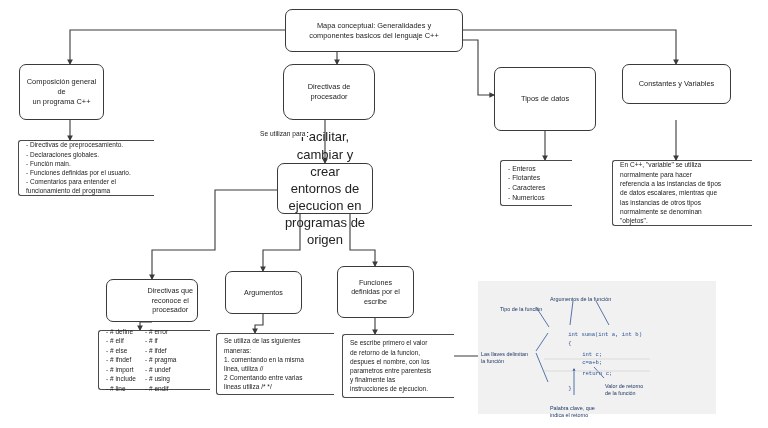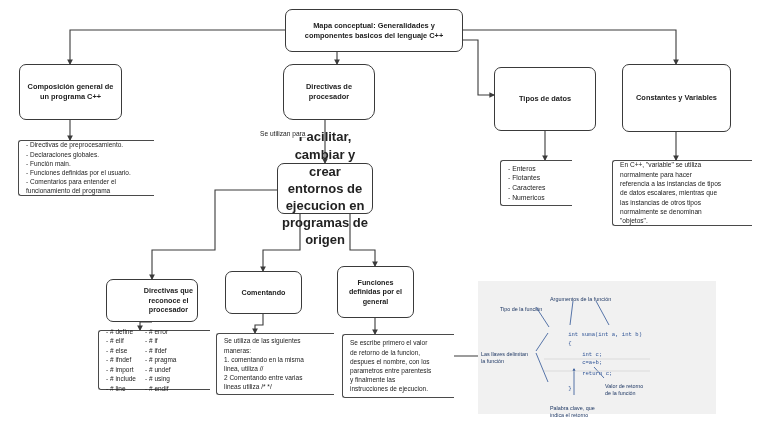--- a/index.html
+++ b/index.html
@@ -31,21 +31,20 @@
     box-sizing: border-box;
     border: 1.1px solid #3a3a3a;
     border-radius: 7px;
     background: #ffffff;
     display: flex;
     align-items: center;
     justify-content: center;
     text-align: center;
     line-height: 1.32;
     padding: 2px 4px;
-    font-weight: bold;
   }
   .node-text {
     display: block;
     white-space: pre-line;
   }
   .bracket {
     position: absolute;
     box-sizing: border-box;
     border-left: 1.1px solid #4a4a4a;
     border-top: 1.1px solid #4a4a4a;
@@ -145,58 +144,58 @@
     </g>
 
     <path d="M443,356 L478,356" fill="none" stroke="#3a3a3a" stroke-width="1.1"></path>
   </svg>
 
   <div class="node" style="left:285px; top:9px; width:178px; height:43px; font-size:7.4px;">
     <span class="node-text">Mapa conceptual: Generalidades y
 componentes basicos del lenguaje C++</span>
   </div>
 
-  <div class="node" style="left:19px; top:64px; width:103px; height:56px; font-size:7.4px;">
+  <div class="node" style="left:19px; top:64px; width:85px; height:56px; font-size:7.4px;">
     <span class="node-text">Composición general de
 un programa C++</span>
   </div>
 
   <div class="node" style="left:283px; top:64px; width:92px; height:56px; font-size:7.4px;border-radius:10px;">
     <span class="node-text">Directivas de
 procesador</span>
   </div>
 
   <div class="node" style="left:494px; top:67px; width:102px; height:64px; font-size:7.4px;">
     <span class="node-text">Tipos de datos</span>
   </div>
 
-  <div class="node" style="left:622px; top:64px; width:109px; height:68px; font-size:7.4px;">
+  <div class="node" style="left:622px; top:64px; width:109px; height:40px; font-size:7.4px;">
     <span class="node-text">Constantes y Variables</span>
   </div>
 
   <div class="node" style="left:277px; top:163px; width:96px; height:51px; font-size:13px;">
     <span class="node-text">Facilitar, cambiar y crear
 entornos de ejecucion en
 programas de origen</span>
   </div>
 
   <div class="node" style="left:106px; top:279px; width:92px; height:43px; font-size:7.2px;justify-content:flex-end;">
     <span class="node-text">Directivas que
 reconoce el
 procesador</span>
   </div>
 
   <div class="node" style="left:225px; top:271px; width:77px; height:43px; font-size:7.2px;">
-    <span class="node-text">Comentando</span>
+    <span class="node-text">Argumentos</span>
   </div>
 
   <div class="node" style="left:337px; top:266px; width:77px; height:52px; font-size:7.2px;">
     <span class="node-text">Funciones
 definidas por el
-general</span>
+escribe</span>
   </div>
 
   <div class="edge-label" style="left:258px; top:130px; font-size:6.6px;">
     <span>Se utilizan para</span>
   </div>
 
   <div class="bracket" style="left:18px; top:140px; width:136px; height:56px;">
     <span class="bracket-body" style="font-size:6.5px;">- Directivas de preprocesamiento.
 - Declaraciones globales.
 - Función main.

